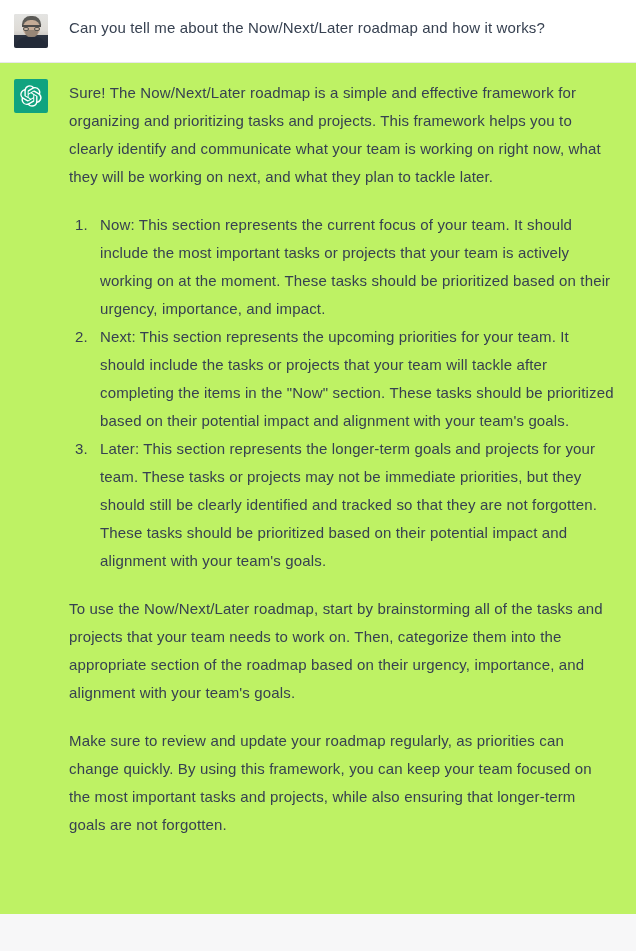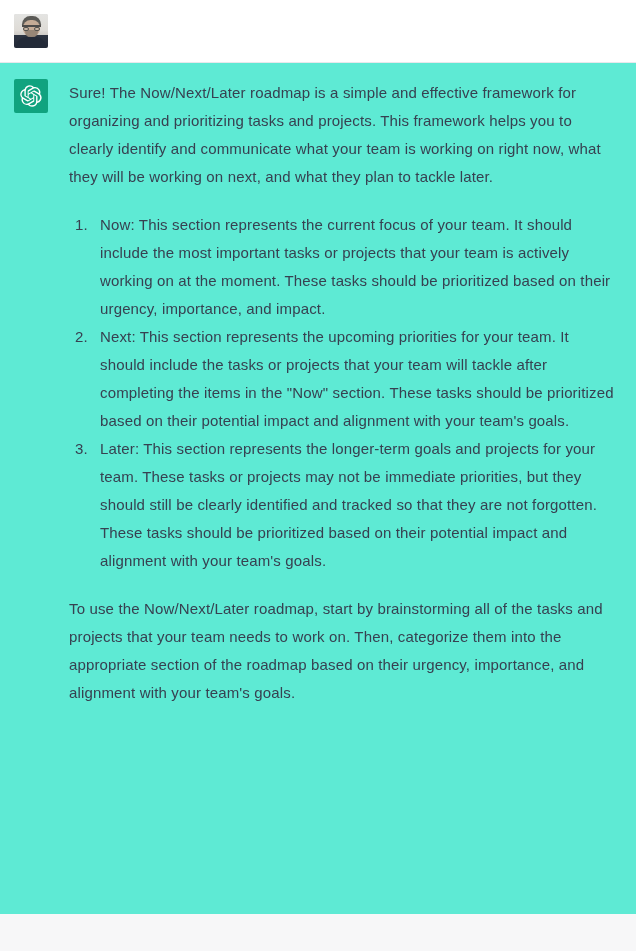--- a/index.html
+++ b/index.html
@@ -28,21 +28,21 @@
     box-sizing: border-box;
   }
 
   .message.user {
     background: #ffffff;
     padding: 14px 10px 14px 14px;
     border-bottom: 1px solid #e8e8ec;
   }
 
   .message.assistant {
-    background: #5eead4;
+    background: #bef264;
     padding: 16px 10px 18px 14px;
     min-height: 851px;
   }
 
   .avatar-cell {
     flex: 0 0 auto;
     width: 40px;
     display: flex;
     justify-content: flex-start;
   }
@@ -179,36 +179,42 @@
     <div class="avatar-cell">
       <div class="avatar photo">
         <span class="ph-bg"></span>
         <span class="ph-hair"></span>
         <span class="ph-face"></span>
         <span class="ph-beard"></span>
         <span class="ph-glasses"></span>
         <span class="ph-body"></span>
       </div>
     </div>
+    <div class="body-cell">
+      <div class="msg-text">
+        <p>Can you tell me about the Now/Next/Later roadmap and how it works?</p>
+      </div>
+    </div>
   </div>
 
   <div class="message assistant">
     <div class="avatar-cell">
       <div class="avatar brand">
         <svg width="22" height="22" viewBox="0 0 41 41" aria-hidden="true">
           <path fill="#ffffff" d="M37.532 16.87a9.963 9.963 0 0 0-.856-8.184 10.078 10.078 0 0 0-10.855-4.835A9.965 9.965 0 0 0 18.306.5a10.079 10.079 0 0 0-9.614 6.977 9.967 9.967 0 0 0-6.664 4.834 10.08 10.08 0 0 0 1.24 11.817 9.965 9.965 0 0 0 .856 8.185 10.079 10.079 0 0 0 10.855 4.835 9.963 9.963 0 0 0 7.516 3.35 10.078 10.078 0 0 0 9.617-6.981 9.967 9.967 0 0 0 6.663-4.834 10.079 10.079 0 0 0-1.243-11.813ZM22.498 37.886a7.474 7.474 0 0 1-4.799-1.735c.061-.033.168-.091.237-.134l7.964-4.6a1.294 1.294 0 0 0 .655-1.134V19.054l3.366 1.944a.12.12 0 0 1 .066.092v9.299a7.505 7.505 0 0 1-7.49 7.496ZM6.392 31.006a7.471 7.471 0 0 1-.894-5.023c.06.036.162.099.237.141l7.964 4.6a1.297 1.297 0 0 0 1.308 0l9.724-5.614v3.888a.12.12 0 0 1-.048.103l-8.051 4.649a7.504 7.504 0 0 1-10.24-2.744ZM4.297 13.62A7.469 7.469 0 0 1 8.2 10.333c0 .068-.004.19-.004.274v9.201a1.294 1.294 0 0 0 .654 1.132l9.723 5.614-3.366 1.944a.12.12 0 0 1-.114.01L7.04 23.856a7.504 7.504 0 0 1-2.743-10.237Zm27.658 6.437-9.724-5.615 3.367-1.943a.121.121 0 0 1 .113-.01l8.052 4.648a7.498 7.498 0 0 1-1.158 13.528v-9.476a1.293 1.293 0 0 0-.65-1.132Zm3.35-5.043c-.059-.037-.162-.099-.236-.141l-7.965-4.6a1.298 1.298 0 0 0-1.308 0l-9.723 5.614v-3.888a.12.12 0 0 1 .048-.103l8.05-4.645a7.497 7.497 0 0 1 11.135 7.763Zm-21.063 6.929-3.367-1.944a.12.12 0 0 1-.065-.092v-9.299a7.497 7.497 0 0 1 12.293-5.756 6.94 6.94 0 0 0-.236.134l-7.965 4.6a1.294 1.294 0 0 0-.654 1.132l-.006 11.225Zm1.829-3.943 4.33-2.501 4.332 2.5v5l-4.331 2.5-4.331-2.5v-4.999Z"></path>
         </svg>
       </div>
     </div>
     <div class="body-cell">
       <div class="msg-text">
         <p>Sure! The Now/Next/Later roadmap is a simple and effective framework for organizing and prioritizing tasks and projects. This framework helps you to clearly identify and communicate what your team is working on right now, what they will be working on next, and what they plan to tackle later.</p>
         <ol class="numbered">
           <li>Now: This section represents the current focus of your team. It should include the most important tasks or projects that your team is actively working on at the moment. These tasks should be prioritized based on their urgency, importance, and impact.</li>
           <li>Next: This section represents the upcoming priorities for your team. It should include the tasks or projects that your team will tackle after completing the items in the "Now" section. These tasks should be prioritized based on their potential impact and alignment with your team's goals.</li>
           <li>Later: This section represents the longer-term goals and projects for your team. These tasks or projects may not be immediate priorities, but they should still be clearly identified and tracked so that they are not forgotten. These tasks should be prioritized based on their potential impact and alignment with your team's goals.</li>
         </ol>
         <p>To use the Now/Next/Later roadmap, start by brainstorming all of the tasks and projects that your team needs to work on. Then, categorize them into the appropriate section of the roadmap based on their urgency, importance, and alignment with your team's goals.</p>
+        <p>Make sure to review and update your roadmap regularly, as priorities can change quickly. By using this framework, you can keep your team focused on the most important tasks and projects, while also ensuring that longer-term goals are not forgotten.</p>
       </div>
     </div>
   </div>
 
 </div>
 
 </body></html>

